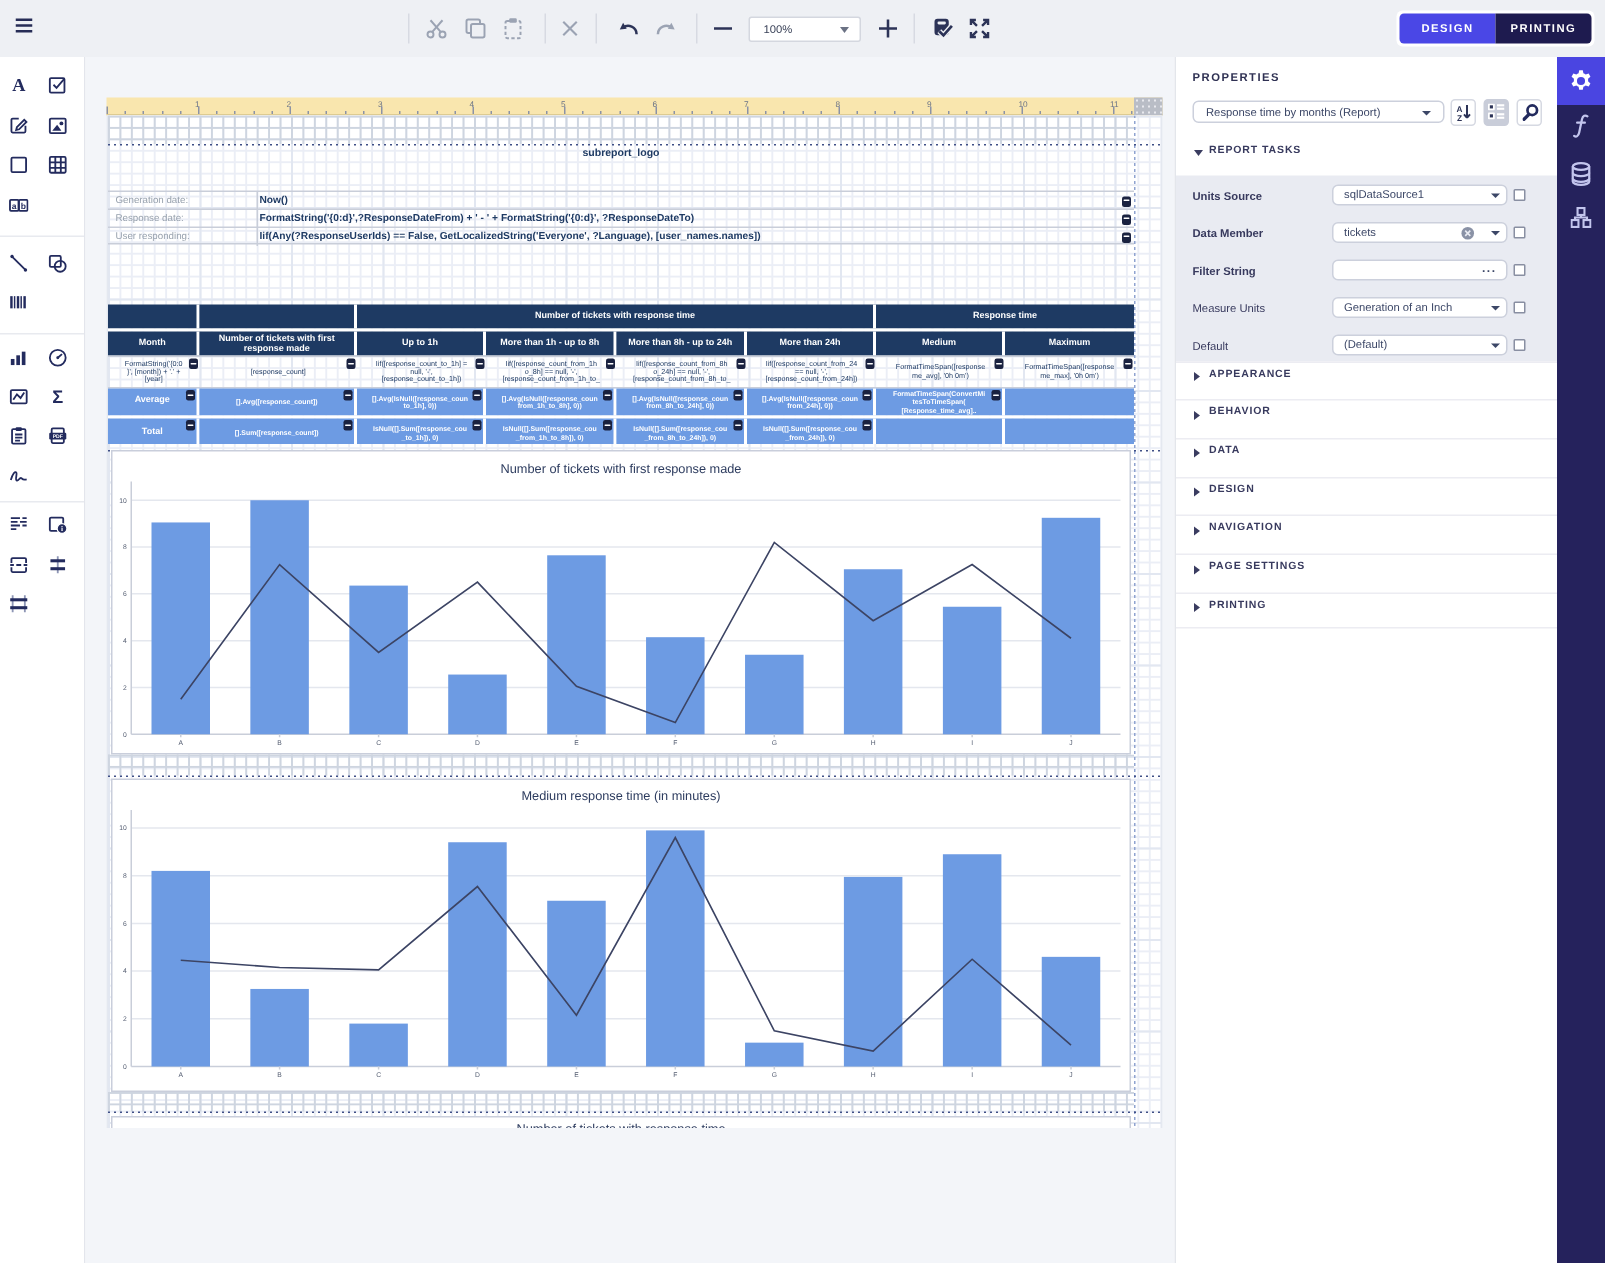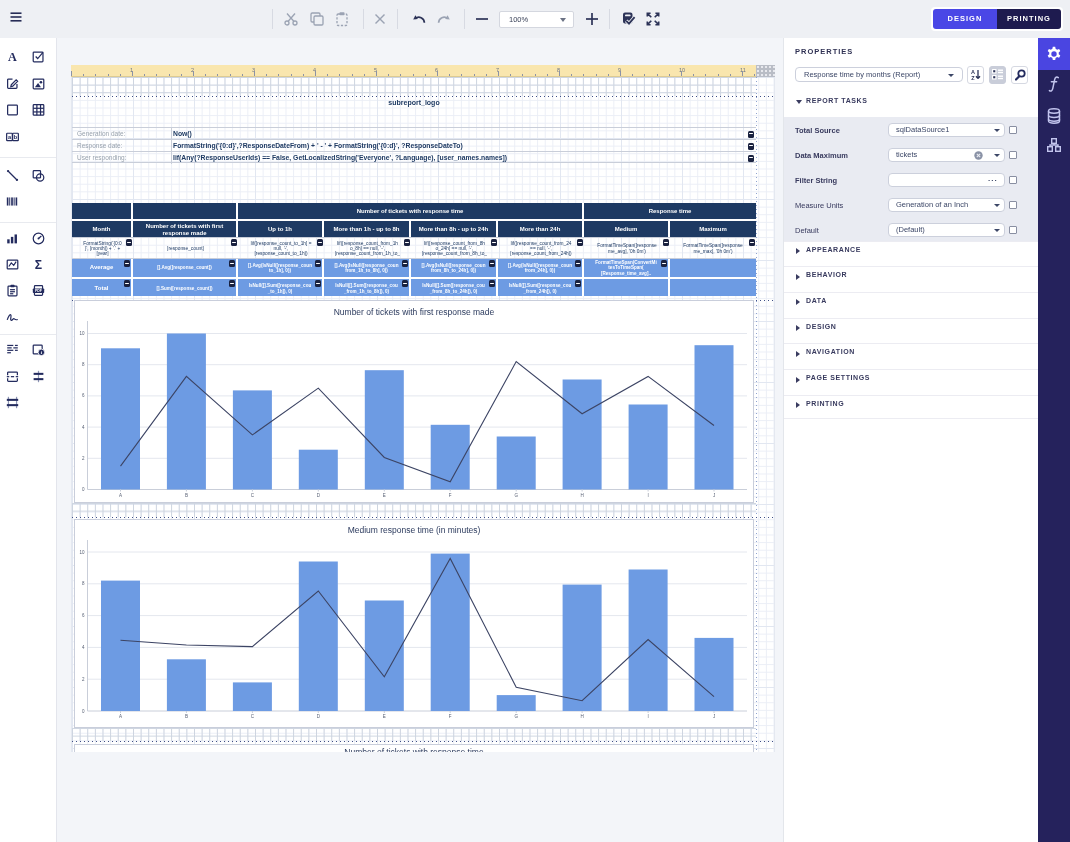--- a/index.html
+++ b/index.html
@@ -661,25 +661,25 @@
       </g>
       <g fill="#2c3357">
         <rect x="1.2" y="1.2" width="2.1" height="2.1"></rect>
         <rect x="1.2" y="7.2" width="2.1" height="2.1"></rect>
       </g>
     </svg>
   <svg style="position:absolute;left:231px;top:31px;width:11px;height:12px;" viewBox="0 0 11 12">
       <circle cx="6.5" cy="4.5" r="3.2" fill="none" stroke="#232b5e" stroke-width="1.8"></circle>
       <line x1="4" y1="7.5" x2="1" y2="10.5" stroke="#232b5e" stroke-width="2.2" stroke-linecap="round"></line>
     </svg>
-  <div class="prow-lab b" style="top:88px;">Total Source</div>
+  <div class="prow-lab b" style="top:88px;">Units Source</div>
   <div class="combo" style="left:104px;top:85px;width:117px;height:14px;line-height:12px;padding-left:7px;">sqlDataSource1</div>
   <span style="position:absolute;left:210px;top:91px;width:0;height:0;border-left:3px solid transparent;border-right:3px solid transparent;border-top:3.5px solid #3c4767;"></span>
   <div class="chk" style="top:88px;"></div>
-  <div class="prow-lab b" style="top:113px;">Data Maximum</div>
+  <div class="prow-lab b" style="top:113px;">Data Member</div>
   <div class="combo" style="left:104px;top:110px;width:117px;height:14px;line-height:12px;padding-left:7px;">tickets</div>
   <span style="position:absolute;left:210px;top:116px;width:0;height:0;border-left:3px solid transparent;border-right:3px solid transparent;border-top:3.5px solid #3c4767;"></span>
   <svg style="position:absolute;left:190px;top:112.5px;width:9px;height:9px;" viewBox="0 0 9 9">
       <circle cx="4.5" cy="4.5" r="4.2" fill="#8a92a6"></circle>
       <path d="M2.8 2.8 L6.2 6.2 M6.2 2.8 L2.8 6.2" stroke="#e9ebf2" stroke-width="1.1"></path>
     </svg>
   <div class="chk" style="top:113px;"></div>
   <div class="prow-lab b" style="top:138px;">Filter String</div>
   <div class="combo" style="left:104px;top:135px;width:117px;height:14px;line-height:12px;padding-left:7px;"></div>
   <div style="position:absolute;left:204px;top:136px;font-size:8px;font-weight:bold;color:#3c4767;letter-spacing:1px;">...</div>

